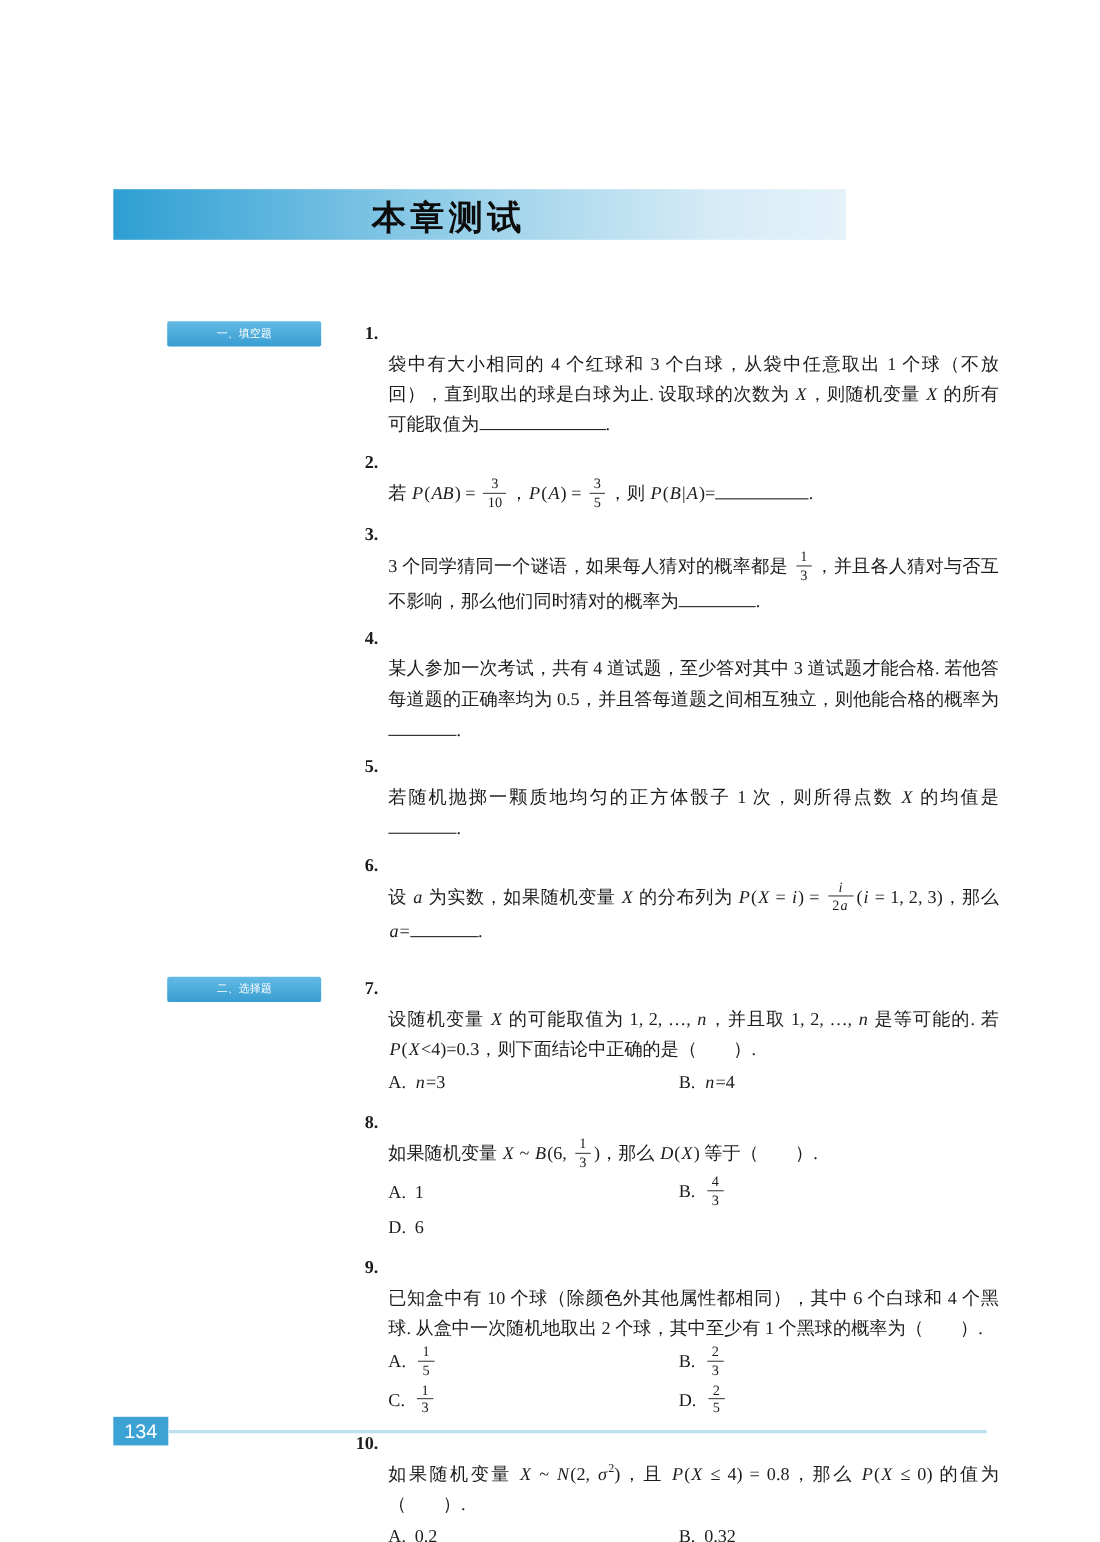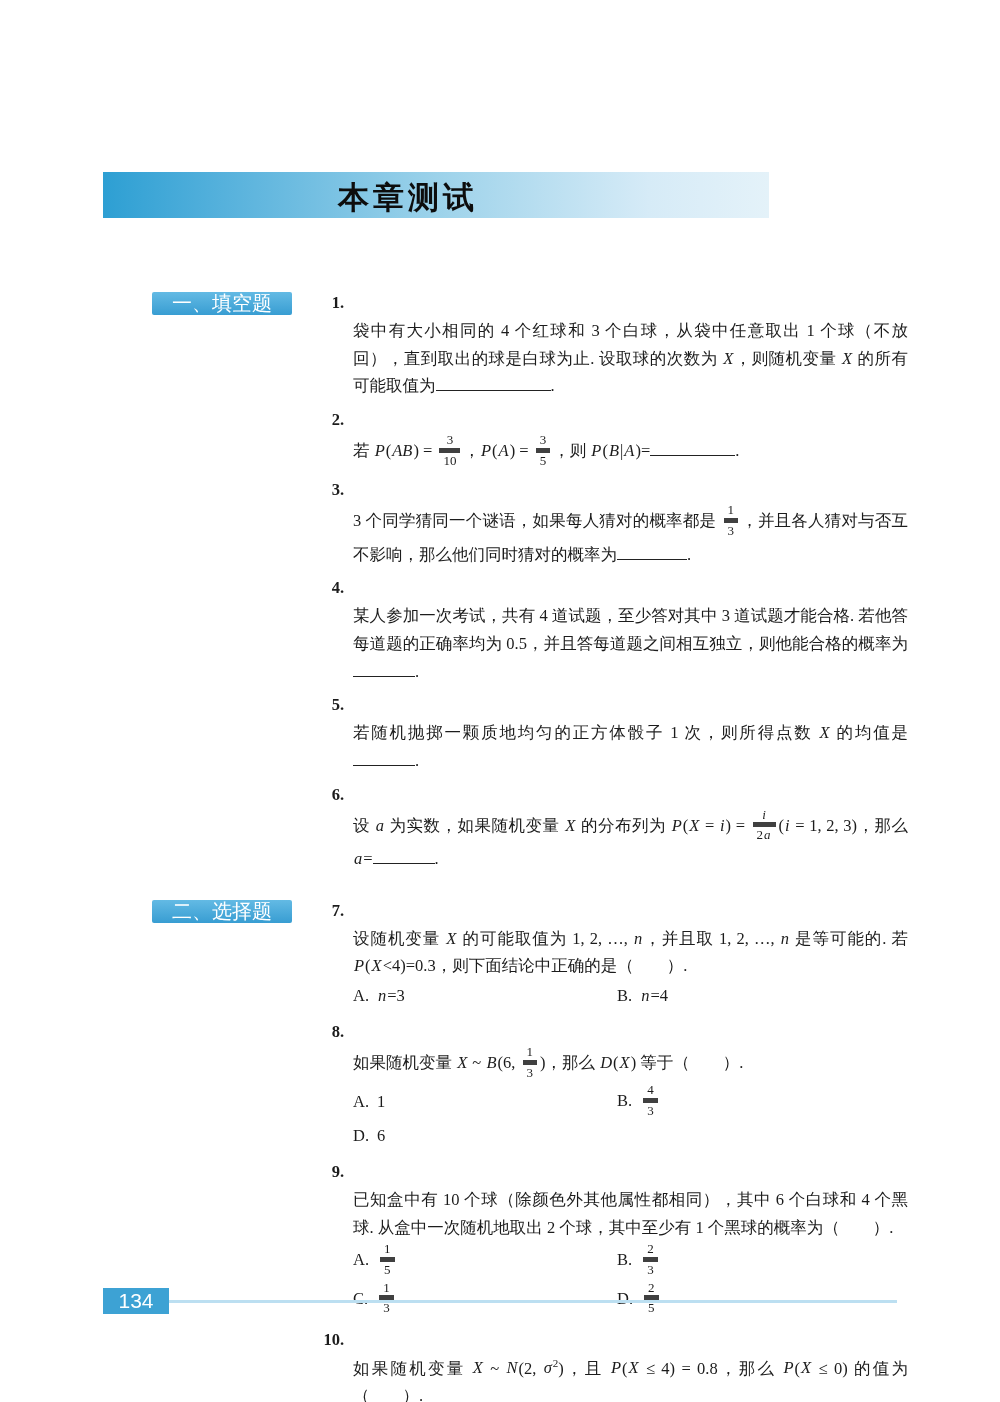--- a/index.html
+++ b/index.html
@@ -21,55 +21,55 @@
     font-family:"Liberation Sans","DejaVu Sans",sans-serif;
     font-weight:bold; font-size:31px; letter-spacing:4px; color:#0d0d0d;
   }
 
   
   .main { position:absolute; left:320px; top:289px; width:588px; }
   .section { position:relative; }
   .section + .section { margin-top:24px; }
   .section-label {
     position:absolute; left:-168px; top:3px; width:140px; height:23px;
-    line-height:23px; text-align:center; color:#ffffff; font-size:20px;
+    line-height:23px; text-align:center; color:#ffffff; font-size:10px;
     font-family:"Liberation Sans","DejaVu Sans",sans-serif;
     background:linear-gradient(to bottom,#63bae4,#389dd2);
     border-radius:2px;
   }
 
   .question { display:flex; margin-bottom:6px; font-size:16.5px; line-height:1.68; }
   .qnum { flex:none; width:24px; text-align:right; font-weight:bold; margin-right:9px; }
   .qbody { flex:1; text-align:justify;margin-top:28px; }
 
   .mv { font-style:italic; padding:0 1px; }
 
   .frac {
     display:inline-flex; flex-direction:column; align-items:center;
     vertical-align:middle; text-align:center;
     font-size:13px; line-height:1.2; margin:0 3px; position:relative; top:-2px;
   }
   .frac .fn { padding:0 4px; }
-  .frac .fd { border-top:5px solid #404040; padding:0 4px; }
+  .frac .fd { border-top:1px solid #404040; padding:0 4px; }
 
   .blank { display:inline-block; border-bottom:1px solid #222; height:15px; vertical-align:baseline; }
 
   sup { font-size:11px; }
 
   .choices { margin-top:1px; }
   .choice-row { display:flex; align-items:center; margin:2px 0; }
   .choice { width:264px; }
   .choice:last-child { width:auto; flex:1; }
   .choice-label { margin-right:8px; }
 
   
   .footer { position:absolute; left:103px; top:1288px; width:794px; display:flex; align-items:center; }
   .pagenum {
-    width:66px; height:26px; background:#3da2d4; color:#fff;
-    font-family:"Liberation Sans","DejaVu Sans",sans-serif; font-size:21px;
+    width:50px; height:26px; background:#3da2d4; color:#fff;
+    font-family:"Liberation Sans","DejaVu Sans",sans-serif; font-size:18px;
     display:flex; align-items:center; justify-content:center; flex:none;
   }
   .footer-line { flex:1; height:3px; background:#bcdff1; }
 </style>
 </head>
 <body>
 
 <div class="page">
 
   <div class="banner">

